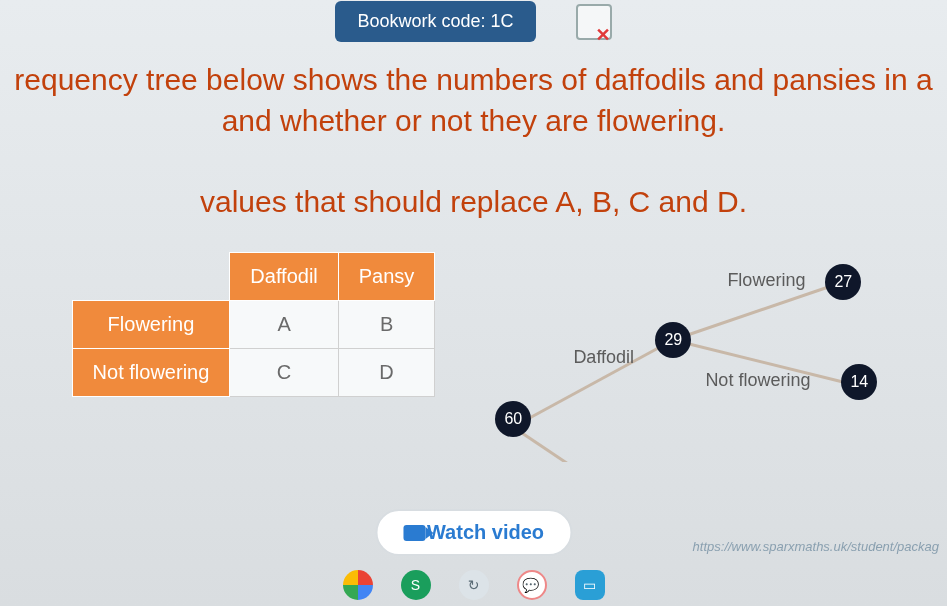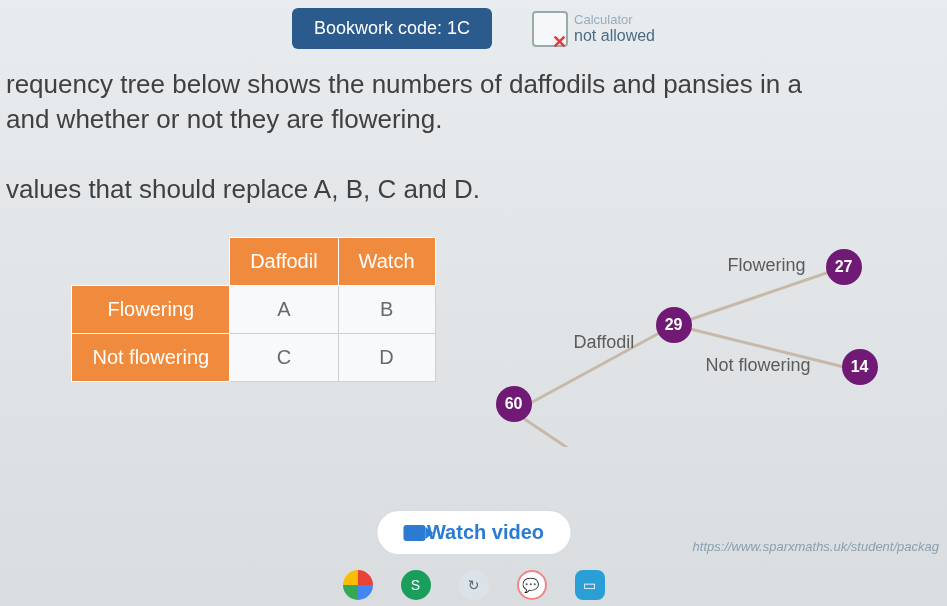--- a/index.html
+++ b/index.html
@@ -9,21 +9,21 @@
       font-family: Arial, sans-serif;
       background: linear-gradient(to bottom, #e8ecef 0%, #d9dde0 100%);
       overflow: hidden;
       position: relative;
     }
     .top-bar {
       display: flex;
       justify-content: center;
       align-items: center;
       gap: 40px;
-      padding-top: 8px;
+      padding-top: 1px;
     }
     .bookwork-badge {
       background: #2a5b8c;
       color: #fff;
       padding: 10px 22px;
       border-radius: 6px;
       font-size: 18px;
     }
     .calc-box {
       display: flex;
@@ -46,23 +46,23 @@
       right: -6px;
       bottom: -6px;
       width: 20px;
       height: 20px;
       color: #e03a3a;
       font-weight: bold;
       font-size: 18px;
     }
     .calc-text { color: #4a6b85; font-size: 16px; line-height: 1.1; }
     .question {
-      color: #404040;
-      font-size: 26px;
-      text-align: left;
+      color: #c2410c;
+      font-size: 30px;
+      text-align: center;
       padding: 18px 6px 0 6px;
       line-height: 1.35;
     }
     .content-row {
       display: flex;
       align-items: flex-start;
       justify-content: center;
       gap: 60px;
       margin-top: 30px;
       padding: 0 10px;
@@ -94,27 +94,27 @@
     .tree-label {
       position: absolute;
       color: #5b5b5b;
       font-size: 18px;
     }
     .node {
       position: absolute;
       width: 36px;
       height: 36px;
       border-radius: 50%;
-      background: #701a75;
+      background: #0f172a;
       color: #fff;
       display: flex;
       align-items: center;
       justify-content: center;
       font-size: 16px;
-      font-weight: bold;
+      font-weight: normal;
       text-align: right;
     }
     .watch-btn {
       position: absolute;
       left: 50%;
       transform: translateX(-50%);
       bottom: 50px;
       background: #fff;
       border: 2px solid #d8dde1;
       border-radius: 28px;
@@ -161,41 +161,37 @@
   </style>
 </head>
 <body>
 
 <div class="top-bar">
   <div class="bookwork-badge">Bookwork code: 1C</div>
   <div class="calc-box">
     <div class="calc-icon">
       <span class="calc-x">✕</span>
     </div>
-    <div class="calc-text">
-      <div style="font-size:13px;opacity:.5">Calculator</div>
-      <div>not allowed</div>
-    </div>
   </div>
 </div>
 
 <div class="question">
   <div>requency tree below shows the numbers of daffodils and pansies in a</div>
   <div>and whether or not they are flowering.</div>
   <br>
   <div>values that should replace A, B, C and D.</div>
 </div>
 
 <div class="content-row">
   <table class="freq-table">
     <tbody>
         <tr>
       <td class="blank"></td>
       <td class="header-orange">Daffodil</td>
-      <td class="header-orange">Watch</td>
+      <td class="header-orange">Pansy</td>
     </tr>
     <tr>
       <td class="header-orange">Flowering</td>
       <td>A</td>
       <td>B</td>
     </tr>
     <tr>
       <td class="header-orange">Not flowering</td>
       <td>C</td>
       <td>D</td>

